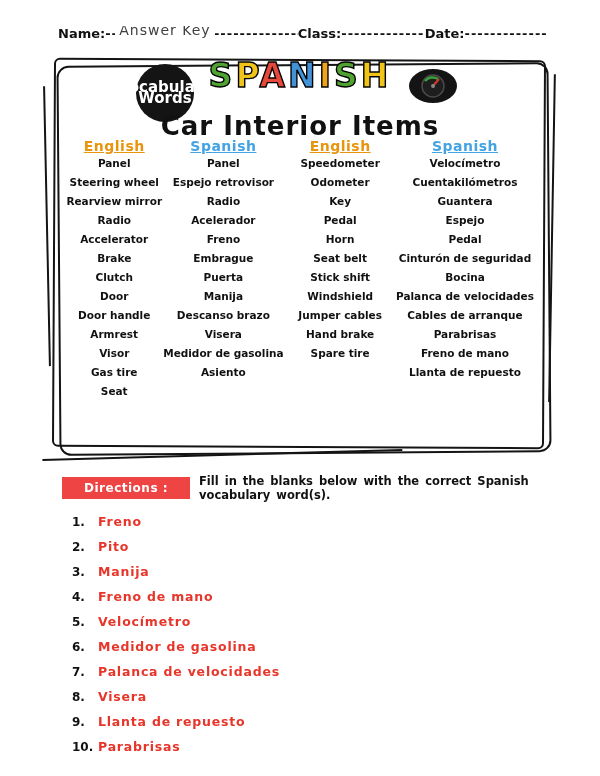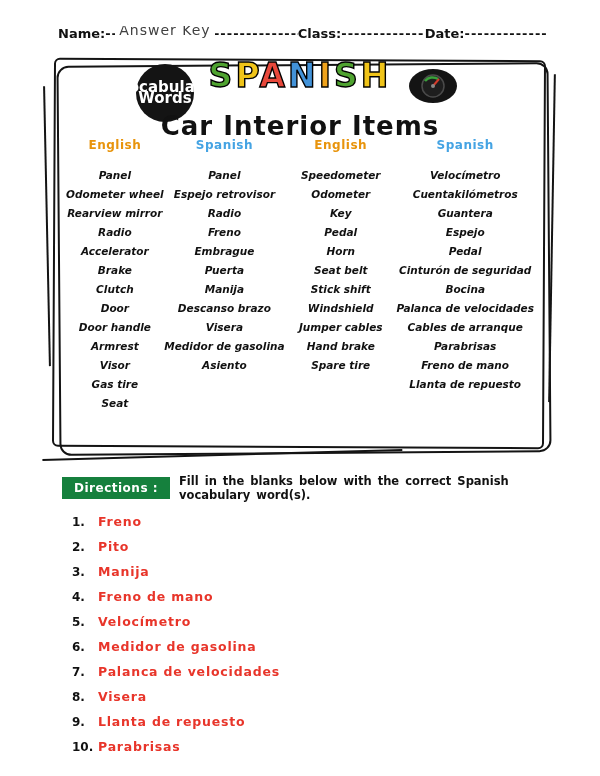--- a/index.html
+++ b/index.html
@@ -53,36 +53,36 @@
 
   .gauge { position: absolute; right: 92px; top: 12px; width: 50px; height: 36px; }
 
   
   .columns {
     position: absolute; left: 16px; right: 16px; top: 82px;
     display: grid; grid-template-columns: 0.95fr 1.2fr 1.1fr 1.25fr;
     text-align: center;
   }
   .vocab-header {
-    font-size: 12px; font-weight: bold; 
-    margin-bottom: 14px; letter-spacing: 0.5px;
+    font-size: 14px; font-weight: bold; text-decoration: underline;
+    margin-bottom: 0; letter-spacing: 0.5px;
   }
   .vocab-item {
     font-size: 10.5px; font-weight: bold; color: #111;
-    line-height: 19px; white-space: nowrap; font-style: italic;
+    line-height: 19px; white-space: nowrap;
   }
 
   
   .directions-row {
     position: absolute; top: 474px; left: 62px; right: 48px;
     display: flex; align-items: center; gap: 9px;
   }
   .directions-label {
-    background: #15803d; color: #fff; font-weight: bold;
-    font-size: 12px; padding: 4px 12px; letter-spacing: 0.5px; flex: 0 0 auto;
+    background: #ef4444; color: #fff; font-weight: bold;
+    font-size: 12px; padding: 4px 22px; letter-spacing: 0.5px; flex: 0 0 auto;
   }
   .directions-text { font-size: 11.5px; font-weight: bold; color: #111; word-spacing: 2px; }
 
   
   .answers { position: absolute; top: 514px; left: 72px; right: 50px; }
   .answer-row { display: flex; align-items: baseline; height: 15px; margin-bottom: 10px; }
   .answer-num { flex: 0 0 26px; font-size: 12px; font-weight: bold; color: #111; }
   .answer-text { color: #e8352a; font-size: 12.5px; font-weight: bold; letter-spacing: 0.8px; }
 </style>
 </head>
@@ -126,38 +126,39 @@
         <path d="M 17 13 A 10 10 0 0 1 30 11" fill="none" stroke="#3aa13a" stroke-width="2.5"></path>
         <line x1="25" y1="18" x2="31" y2="11" stroke="#d43a2a" stroke-width="2"></line>
         <circle cx="25" cy="18" r="2" fill="#888"></circle>
       </svg>
     </div>
 
     <div id="vocab-columns" class="columns">
         <div class="vocab-col">
           <div class="vocab-header" style="color: rgb(232, 148, 12);">English</div>
           <div class="vocab-item">Panel</div>
-          <div class="vocab-item">Odometer wheel</div>
+          <div class="vocab-item">Steering wheel</div>
           <div class="vocab-item">Rearview mirror</div>
           <div class="vocab-item">Radio</div>
           <div class="vocab-item">Accelerator</div>
           <div class="vocab-item">Brake</div>
           <div class="vocab-item">Clutch</div>
           <div class="vocab-item">Door</div>
           <div class="vocab-item">Door handle</div>
           <div class="vocab-item">Armrest</div>
           <div class="vocab-item">Visor</div>
           <div class="vocab-item">Gas tire</div>
           <div class="vocab-item">Seat</div>
         </div>
         <div class="vocab-col">
           <div class="vocab-header" style="color: rgb(68, 163, 227);">Spanish</div>
           <div class="vocab-item">Panel</div>
           <div class="vocab-item">Espejo retrovisor</div>
           <div class="vocab-item">Radio</div>
+          <div class="vocab-item">Acelerador</div>
           <div class="vocab-item">Freno</div>
           <div class="vocab-item">Embrague</div>
           <div class="vocab-item">Puerta</div>
           <div class="vocab-item">Manija</div>
           <div class="vocab-item">Descanso brazo</div>
           <div class="vocab-item">Visera</div>
           <div class="vocab-item">Medidor de gasolina</div>
           <div class="vocab-item">Asiento</div>
         </div>
         <div class="vocab-col">

